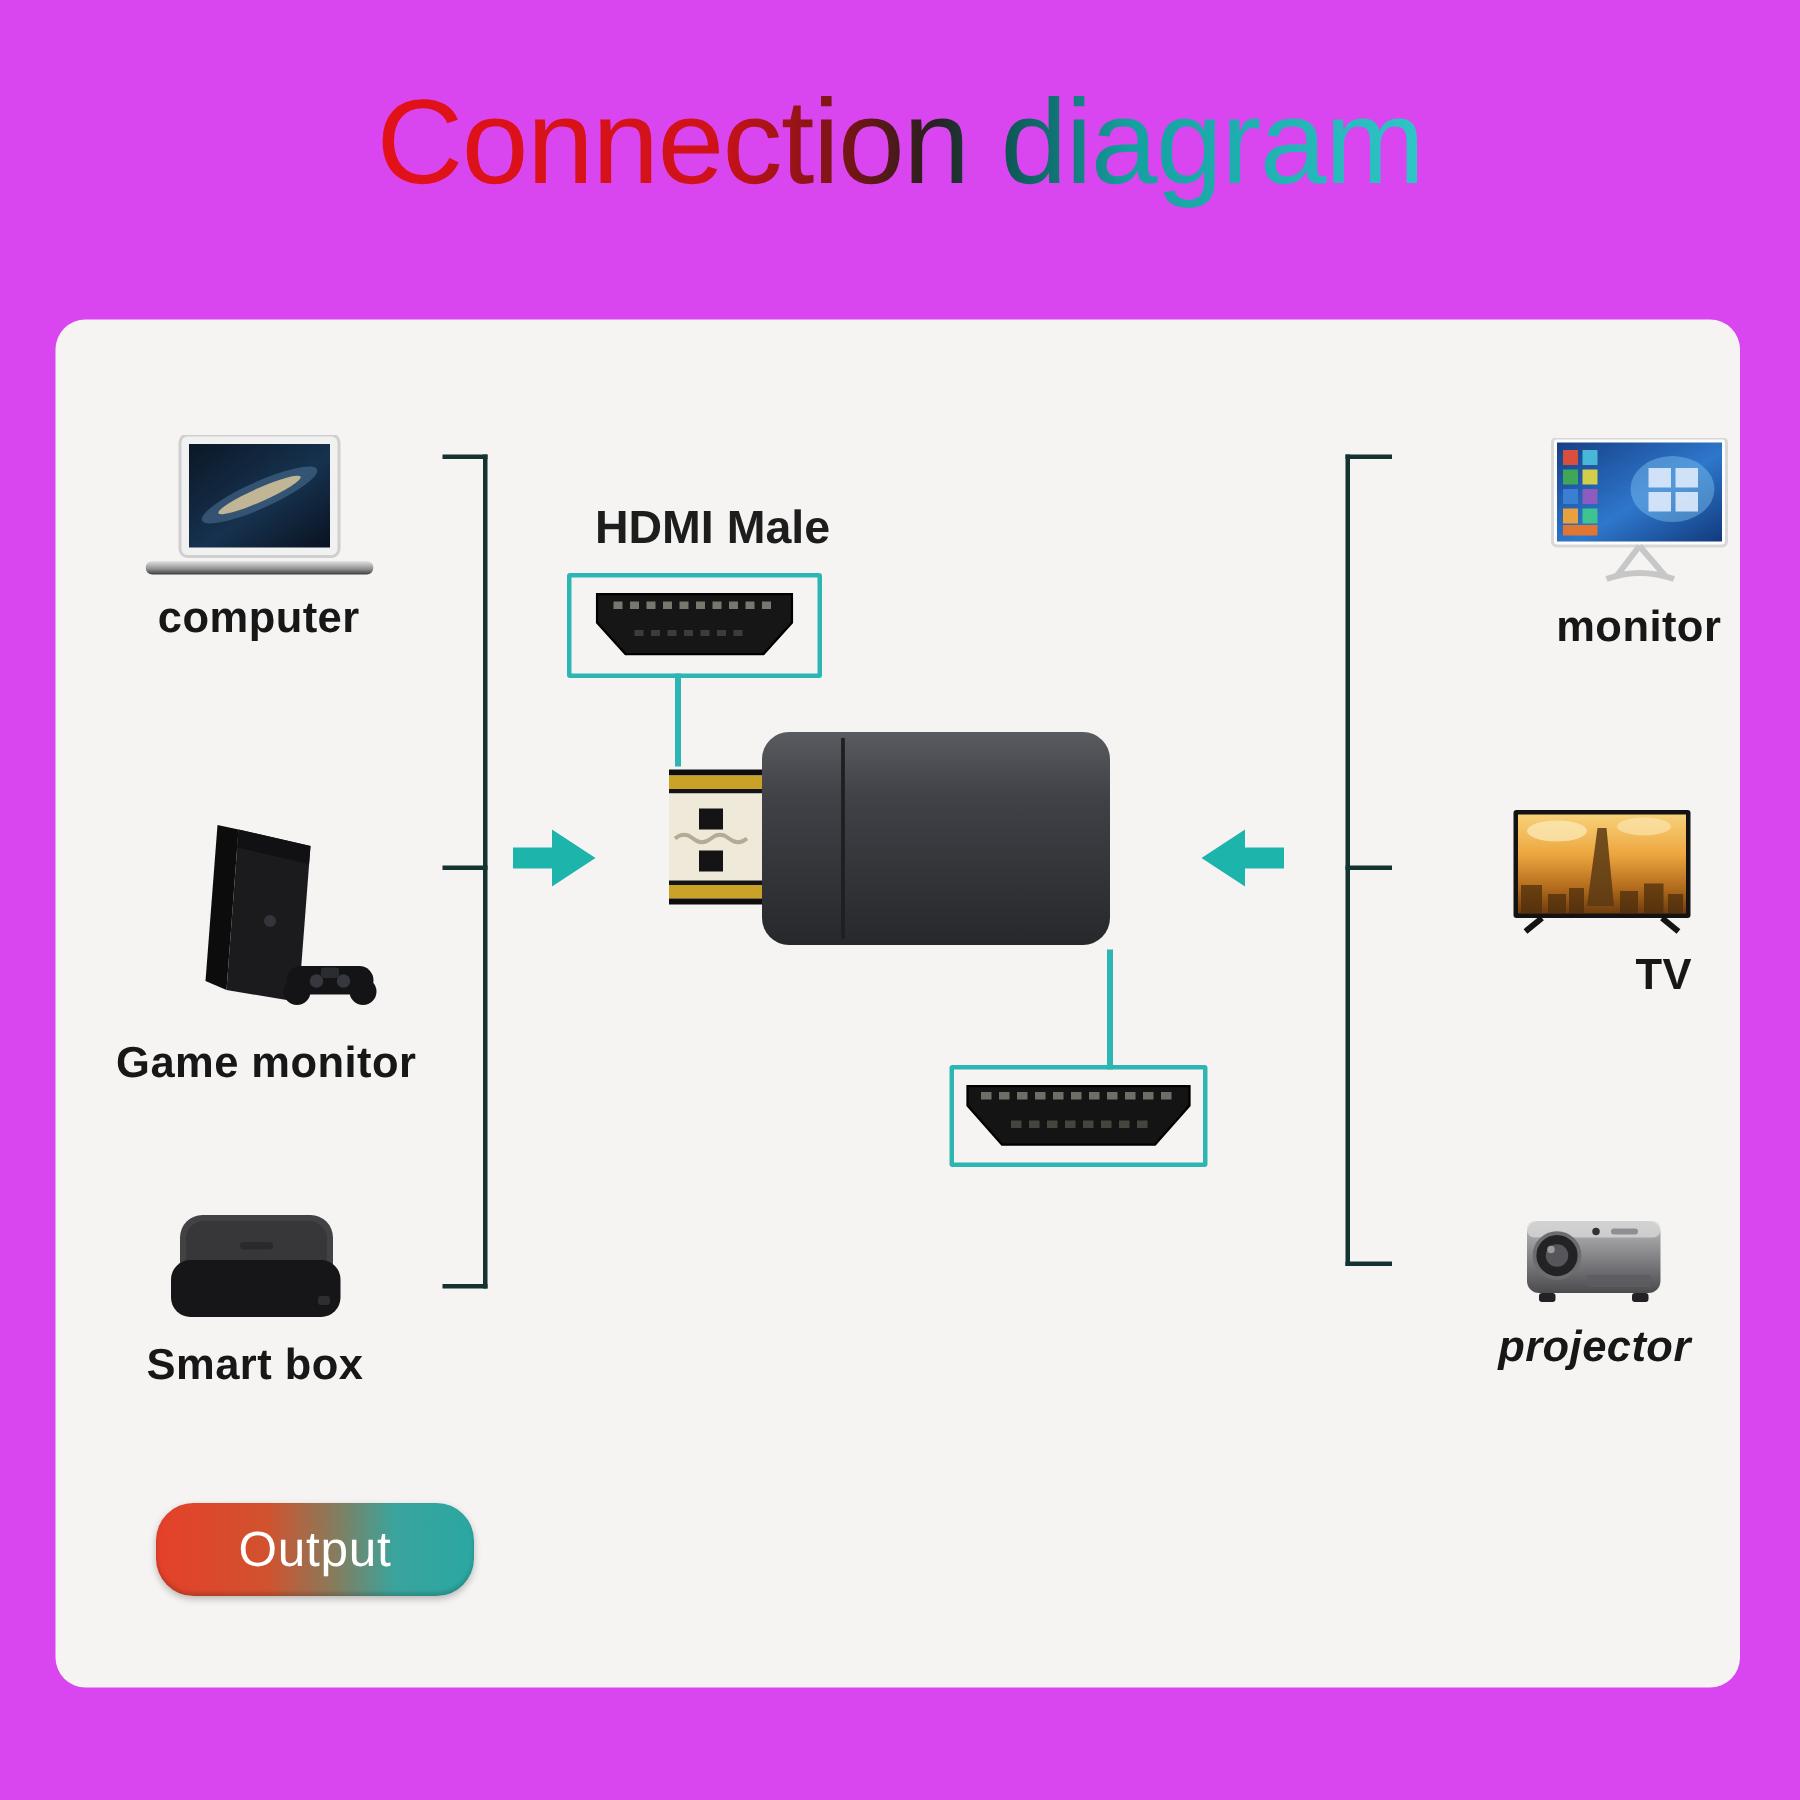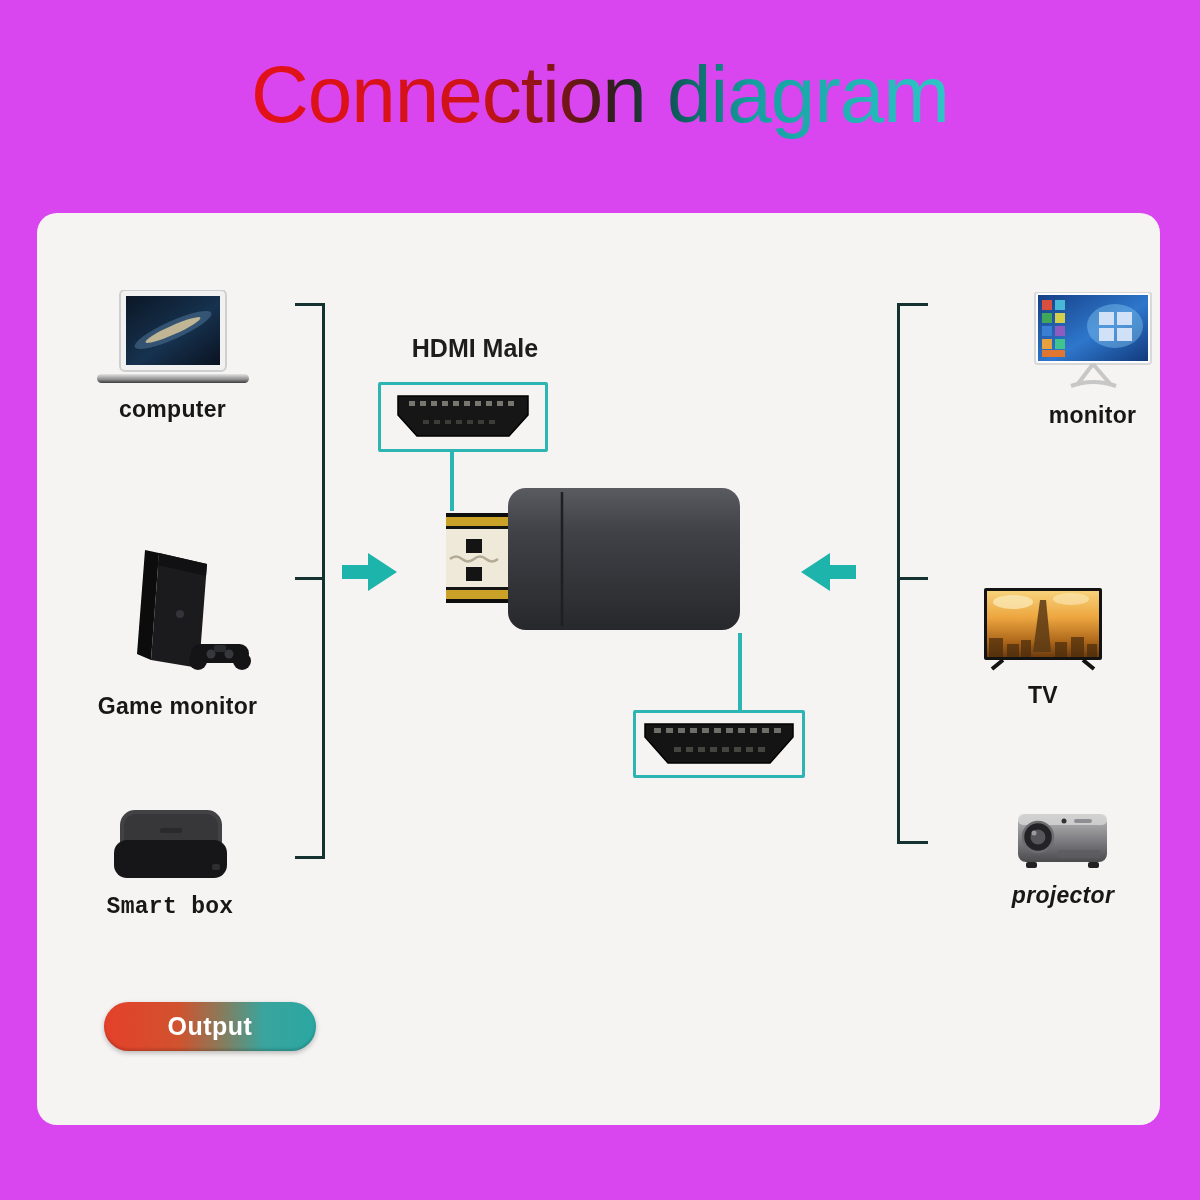--- a/index.html
+++ b/index.html
@@ -2,33 +2,33 @@
 <html><head>
 <meta charset="utf-8">
 <style>
   html,body{margin:0;padding:0;background:#fff;}
   .canvas{position:relative;width:1200px;height:1200px;background:#d946ef;
           font-family:"Liberation Sans",sans-serif;overflow:hidden;}
   .panel{position:absolute;left:37px;top:213px;width:1123px;height:912px;
          background:#f5f4f2;border-radius:20px;}
   .title-svg{position:absolute;left:0;top:30px;width:1200px;height:130px;}
   .device{position:absolute;display:flex;flex-direction:column;align-items:center;}
-  .device-label{font-size:23px;font-weight:600;color:#171717;margin-top:10px;
+  .device-label{font-size:29px;font-weight:600;color:#171717;margin-top:10px;
                 letter-spacing:.3px;white-space:nowrap;}
-  .hdmi-label{position:absolute;font-size:25px;font-weight:600;color:#1d1d1d;
+  .hdmi-label{position:absolute;font-size:31px;font-weight:600;color:#1d1d1d;
               text-align:center;white-space:nowrap;}
   .hdmi-box{position:absolute;border:3px solid #2cb5b2;border-radius:2px;
             display:flex;align-items:center;justify-content:center;}
   .conn-line{position:absolute;width:4px;background:#2cb5b2;}
   .bracket-v{position:absolute;width:3px;background:#143230;}
   .bracket-t{position:absolute;height:3px;background:#143230;}
   .arrow-svg{position:absolute;width:56px;height:44px;}
-  .badge{position:absolute;width:212px;height:49px;border-radius:25px;
+  .badge{position:absolute;width:212px;height:62px;border-radius:25px;
          background:linear-gradient(90deg,#e5402a 0%,#d1522e 35%,#8a7a5a 55%,#3aa49d 75%,#2aa7a2 100%);
-         color:#ffffff;font-size:25px;font-weight:700;letter-spacing:.5px;
+         color:#ffffff;font-size:33px;font-weight:400;letter-spacing:.5px;
          display:flex;align-items:center;justify-content:center;
          box-shadow:0 2px 5px rgba(0,0,0,.25), inset 0 -2px 3px rgba(0,0,0,.18);}
 </style>
 </head>
 <body>
 
 <div class="canvas">
 
   <svg class="title-svg">
     <defs>
@@ -81,21 +81,21 @@
         <circle cx="95" cy="113" r="9" fill="#141416"></circle>
         <circle cx="139" cy="113" r="9" fill="#141416"></circle>
         <circle cx="108" cy="106" r="4.5" fill="#36383d"></circle>
         <circle cx="126" cy="106" r="4.5" fill="#36383d"></circle>
         <rect x="111" y="97" width="12" height="7" rx="2" fill="#2a2c30"></rect>
       </g>
     </svg>
     <div class="device-label">Game monitor</div>
   </div>
 
-  <div class="device" style="left:80px;top:806px;width:180px;font-family:Liberation Mono, monospace;">
+  <div class="device" style="left:80px;top:806px;width:180px;">
     <svg width="125" height="78" viewBox="0 0 125 78">
       <rect x="12" y="4" width="102" height="46" rx="15" fill="#424245"></rect>
       <rect x="16" y="8" width="94" height="38" rx="12" fill="#37373a"></rect>
       <rect x="52" y="22" width="22" height="5" rx="2.5" fill="#2a2a2d"></rect>
       <rect x="6" y="34" width="113" height="38" rx="13" fill="#161618"></rect>
       <rect x="104" y="58" width="8" height="6" rx="2" fill="#2e2e31"></rect>
     </svg>
     <div class="device-label">Smart box</div>
   </div>
 
@@ -127,21 +127,21 @@
         <rect x="9" y="47" width="10" height="10" fill="#e8a13c"></rect>
           <rect x="22" y="47" width="10" height="10" fill="#3fc48f"></rect>
         <rect x="9" y="58" width="23" height="7" fill="#e0762f"></rect>
       </g>
       <path d="M60,72 L44,93 M60,72 L78,93" stroke="#c7c7c7" stroke-width="4" fill="none"></path>
       <path d="M38,94 Q60,86 83,94" stroke="#c7c7c7" stroke-width="4" fill="none"></path>
     </svg>
     <div class="device-label">monitor</div>
   </div>
 
-  <div class="device" style="left:958px;top:588px;width:170px;">
+  <div class="device" style="left:958px;top:540px;width:170px;align-items:flex-end;">
     <svg width="120" height="84" viewBox="0 0 120 84">
       <defs>
         <linearGradient id="tvGold" x1="0" y1="0" x2="0" y2="1">
           <stop offset="0%" stop-color="#f7d27a"></stop>
             <stop offset="40%" stop-color="#eda63f"></stop>
           <stop offset="75%" stop-color="#b06a1c"></stop>
             <stop offset="100%" stop-color="#6e3c0e"></stop>
         </linearGradient>
       </defs>
       <rect x="1" y="0" width="118" height="72" rx="2" fill="#131313"></rect>

